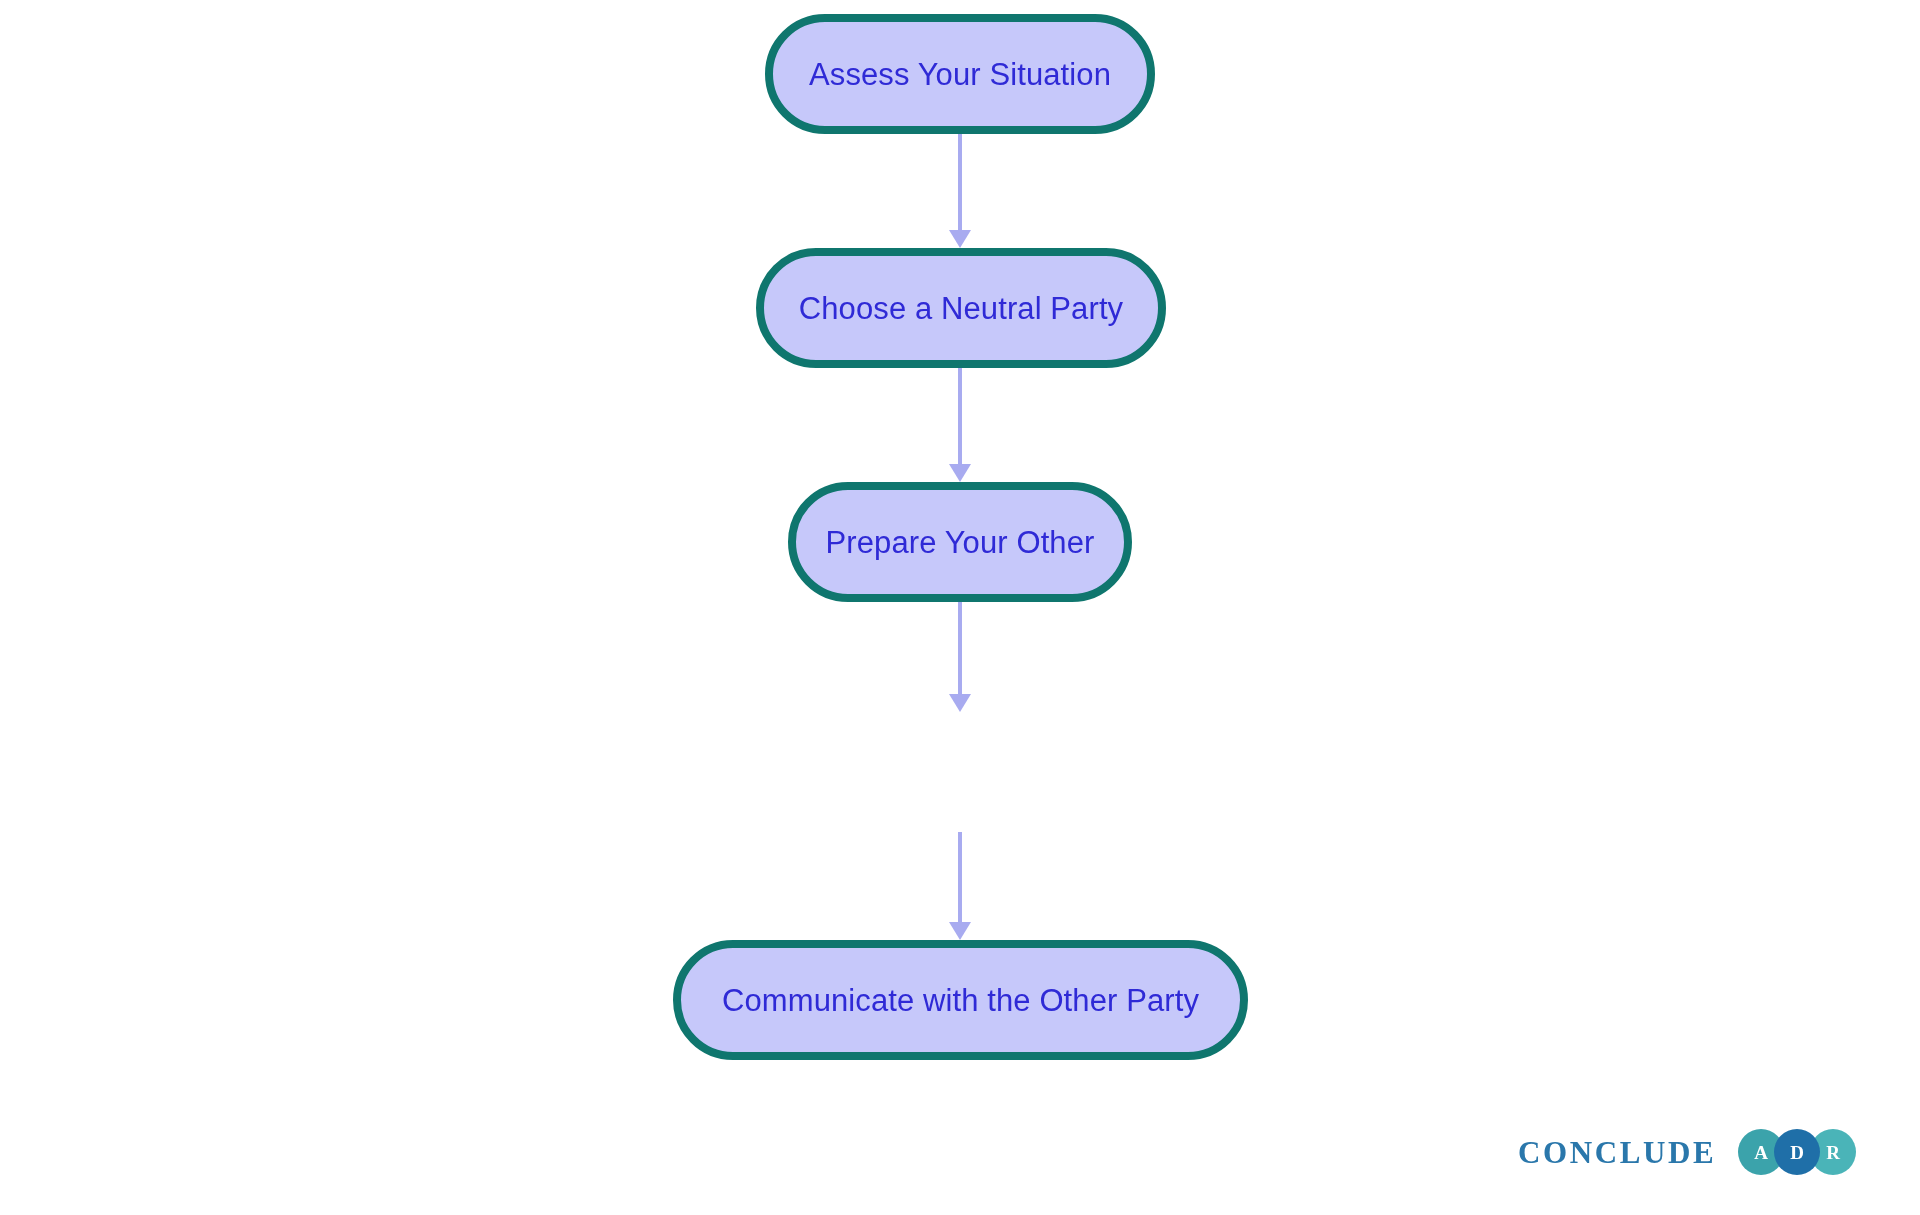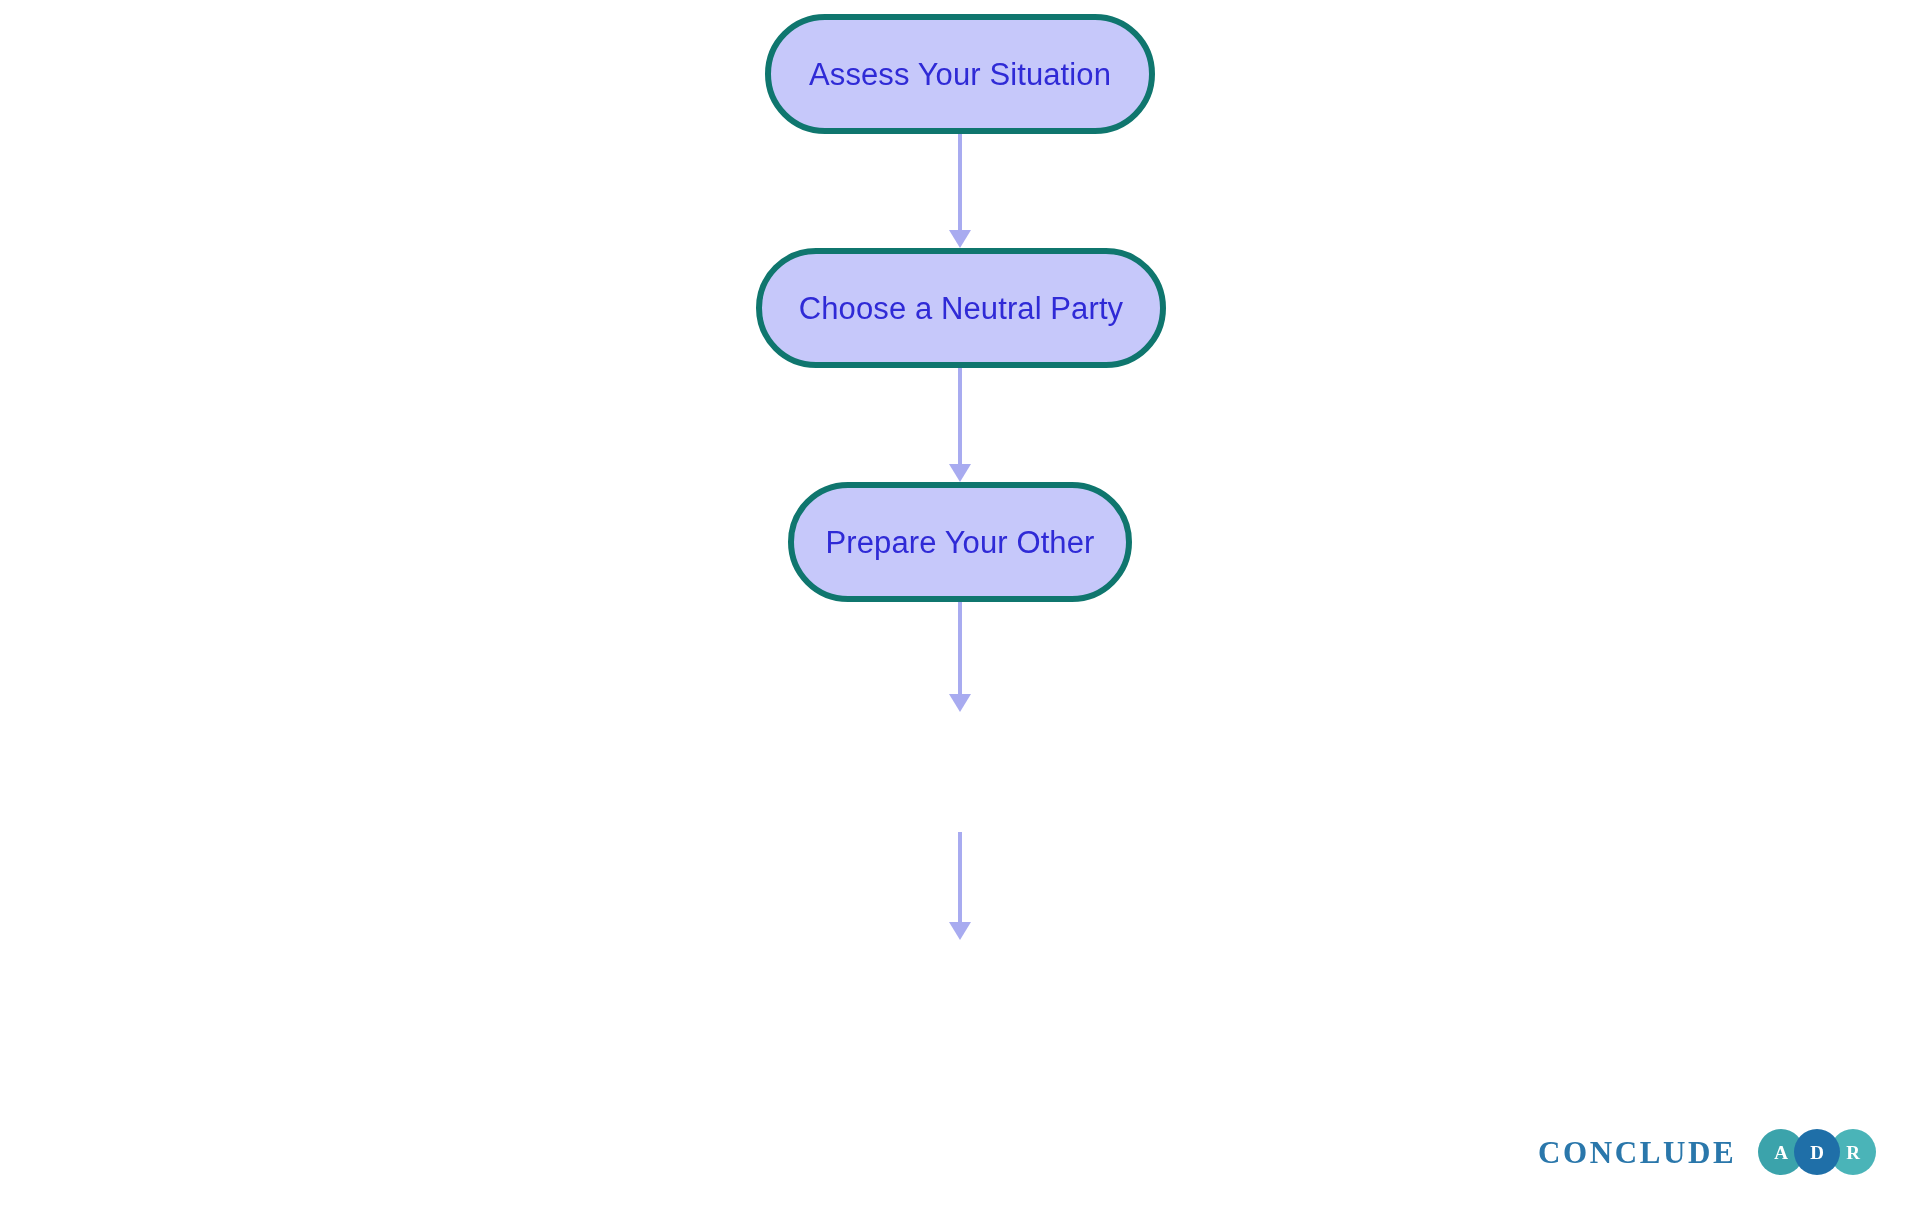--- a/index.html
+++ b/index.html
@@ -25,21 +25,21 @@
   }
 
   
   .node {
     position: absolute;
     box-sizing: border-box;
     display: flex;
     align-items: center;
     justify-content: center;
     background: #c6c8fa;
-    border: 6px solid #0f766e;
+    border: 8px solid #0f766e;
     border-radius: 62px;
     height: 120px;
     z-index: 3;
   }
   .node-label {
     font-family: "Liberation Sans", sans-serif;
     font-size: 31px;
     font-weight: 400;
     color: #2f2ad6;
     letter-spacing: 0.1px;
@@ -95,21 +95,20 @@
   #conn-4 .head { top: 90px; }
 
   
   #brand-logo {
     position: absolute;
     left: 1518px;
     top: 1129px;
     display: flex;
     align-items: center;
     z-index: 5;
-    margin-left: 20px;
   }
   #brand-wordmark {
     font-family: "Liberation Serif", serif;
     font-size: 31px;
     font-weight: 700;
     color: #2a77ab;
     letter-spacing: 2.6px;
     line-height: 1;
     white-space: nowrap;
   }
@@ -171,20 +170,23 @@
     <div class="stem"></div>
     <div class="head"></div>
   </div>
 
 
   <div class="connector" id="conn-4">
     <div class="stem"></div>
     <div class="head"></div>
   </div>
 
+  <div class="node" id="node-5">
+    <span class="node-label">Communicate with the Other Party</span>
+  </div>
 
 </div>
 
 <div id="brand-logo">
   <div id="brand-wordmark">CONCLUDE</div>
   <div id="brand-circles">
     <div class="brand-circle" id="brand-circle-a">
       <span>A</span>
     </div>
     <div class="brand-circle" id="brand-circle-d">

